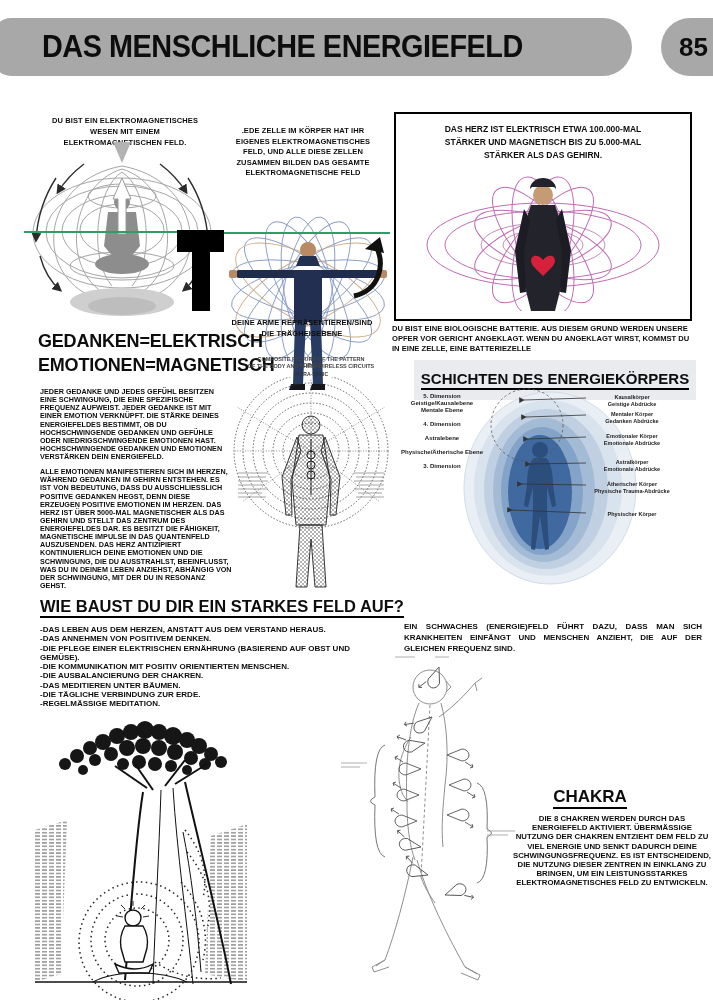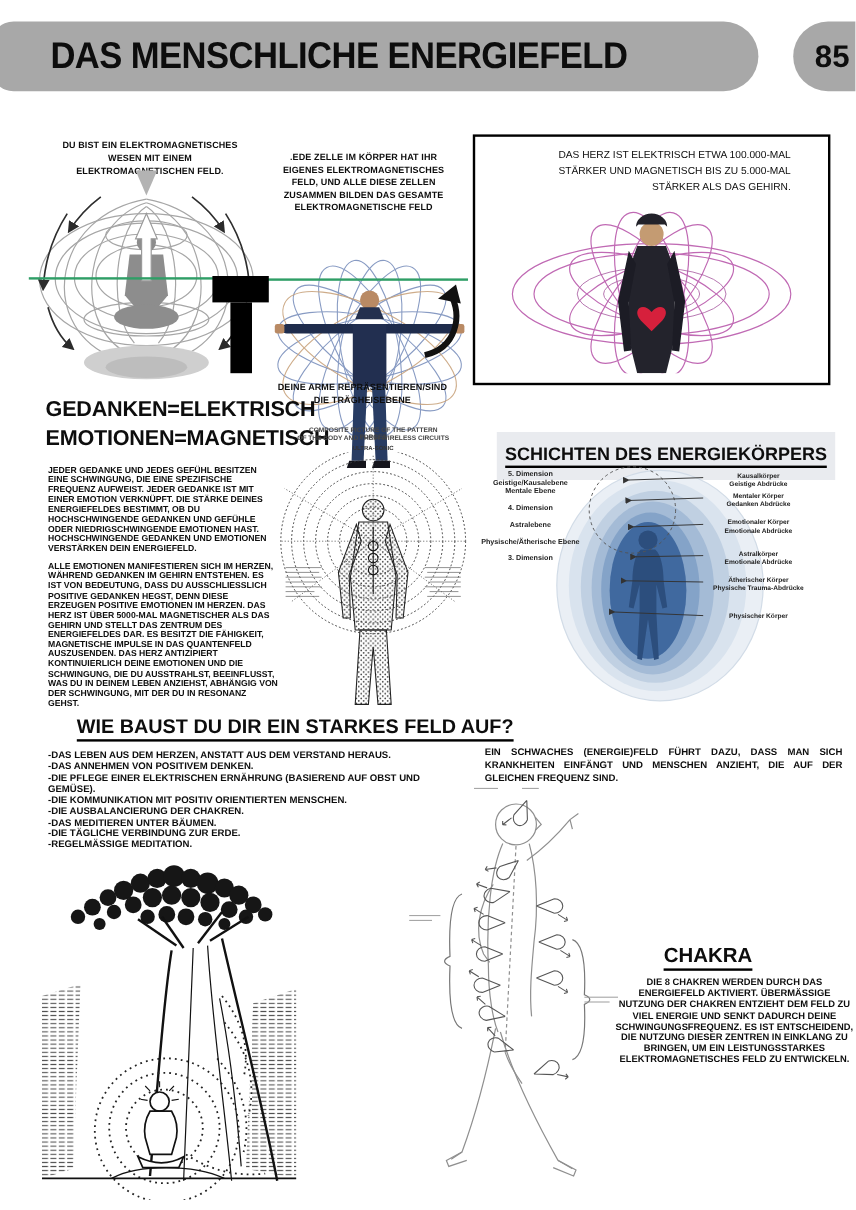--- a/index.html
+++ b/index.html
@@ -25,21 +25,21 @@
   .cap-arms { left:227px; top:318px; width:150px; font-size:7.5px; line-height:1.45; }
 
   .green-line { background:#2f9e66; height:2px; }
   .gl-left  { left:24px;  top:231px; width:183px; }
   .gl-right { left:212px; top:232px; width:178px; }
 
   .t-hbar { left:177px; top:230px; width:47px; height:22px; background:#000; }
   .t-vbar { left:192px; top:252px; width:18px; height:59px; background:#000; }
 
   .heart-box { left:394px; top:112px; width:298px; height:209px; border:2px solid #000; background:#fff; }
-  .heart-cap { margin:9px auto 0; width:232px; font-size:8.5px; font-weight:normal; text-align:right; line-height:1.5; }
+  .heart-cap { margin:9px auto 0; width:232px; font-size:8.5px; font-weight:bold; text-align:center; line-height:1.5; }
 
   .battery-text { left:392px; top:324px; width:302px; font-size:7.6px; font-weight:bold; line-height:1.3; }
 
   .gedanken { left:38px; top:330px; width:215px; font-size:18px; font-weight:bold; line-height:1.33; letter-spacing:-0.2px; white-space:nowrap; }
 
   .left-para { left:40px; top:388px; width:192px; font-size:7.2px; font-weight:bold; line-height:1.13; }
   .left-para .p2 { margin-top:7px; }
 
   .etch-cap1 { left:246px; top:356px; width:130px; font-size:5.5px; font-weight:bold; color:#444; text-align:center; }
   .etch-cap2 { left:246px; top:363px; width:130px; font-size:5.5px; font-weight:bold; color:#444; text-align:center; }
@@ -47,21 +47,21 @@
 
   .schichten-title-wrap { left:414px; top:360px; width:282px; height:40px; background:#e9ebef;
                           display:flex; justify-content:center; align-items:center; }
   .schichten-title { font-size:15px; font-weight:bold; border-bottom:2.5px solid #000; padding-bottom:1px; white-space:nowrap; }
 
   .sch-left-label  { position:absolute; width:84px; text-align:center; font-size:6px; font-weight:bold; color:#222; line-height:1.1; }
   .sch-right-row   { position:absolute; width:96px; text-align:center; font-size:5.5px; font-weight:bold; color:#222; line-height:1.25; }
 
   .weak-text { left:404px; top:594px; width:298px; font-size:8px; font-weight:bold; line-height:1.35; text-align:justify;margin-top:28px; }
 
-  .strong-title { left:40px; top:597px; font-size:16.5px; font-weight:bold; white-space:nowrap;margin-left:24px; }
+  .strong-title { left:40px; top:597px; font-size:16.5px; font-weight:bold; white-space:nowrap; }
   .strong-title span { border-bottom:2.5px solid #000; padding-bottom:1px; }
   .strong-list { left:40px; top:625px; width:312px; font-size:8px; font-weight:bold; line-height:1.16; }
 
   .meditation-text { left:247px; top:813px; width:160px; font-size:7.8px; font-weight:bold; line-height:1.3; }
 
   .chakra-title-wrap { left:510px; top:787px; width:160px; text-align:center; }
   .chakra-title { font-size:17px; font-weight:bold; border-bottom:2.5px solid #000; padding-bottom:1px; }
   .chakra-text { left:513px; top:814px; width:198px; font-size:7.8px; font-weight:bold; text-align:center; line-height:1.18; }
 </style>
 </head>
@@ -181,20 +181,21 @@
         <circle cx="125" cy="30" r="10" fill="#c49b72"></circle>
         <path d="M112,24 a13,11 0 0,1 26,0 l-2,-2 h-22 z" fill="#22222a"></path>
         <path d="M113,40 h24 l7,20 v58 l-7,28 h-24 l-7,-28 v-58 z" fill="#23232c"></path>
         <path d="M106,44 l-9,42 5,42 6,-1 -2,-40 6,-32 z" fill="#1c1c25"></path>
         <path d="M144,44 l9,42 -5,42 -6,-1 2,-40 -6,-32 z" fill="#1c1c25"></path>
         <path d="M125,95 c-7,-9 -17,-2 -9,7 l9,9 9,-9 c8,-9 -2,-16 -9,-7 z" fill="#d6203c"></path>
       </g>
     </svg>
   </div>
 
+  <div class="abs battery-text">DU BIST EINE BIOLOGISCHE BATTERIE. AUS DIESEM GRUND WERDEN UNSERE OPFER VOR GERICHT ANGEKLAGT. WENN DU ANGEKLAGT WIRST, KOMMST DU IN EINE ZELLE, EINE BATTERIEZELLE</div>
 
   <div class="abs gedanken">
     <div>GEDANKEN=ELEKTRISCH</div>
     <div>EMOTIONEN=MAGNETISCH</div>
   </div>
 
   <div class="abs left-para">
     <div class="p1">JEDER GEDANKE UND JEDES GEFÜHL BESITZEN EINE SCHWINGUNG, DIE EINE SPEZIFISCHE FREQUENZ AUFWEIST. JEDER GEDANKE IST MIT EINER EMOTION VERKNÜPFT. DIE STÄRKE DEINES ENERGIEFELDES BESTIMMT, OB DU HOCHSCHWINGENDE GEDANKEN UND GEFÜHLE ODER NIEDRIGSCHWINGENDE EMOTIONEN HAST. HOCHSCHWINGENDE GEDANKEN UND EMOTIONEN VERSTÄRKEN DEIN ENERGIEFELD.</div>
     <div class="p2">ALLE EMOTIONEN MANIFESTIEREN SICH IM HERZEN, WÄHREND GEDANKEN IM GEHIRN ENTSTEHEN. ES IST VON BEDEUTUNG, DASS DU AUSSCHLIESSLICH POSITIVE GEDANKEN HEGST, DENN DIESE ERZEUGEN POSITIVE EMOTIONEN IM HERZEN. DAS HERZ IST ÜBER 5000-MAL MAGNETISCHER ALS DAS GEHIRN UND STELLT DAS ZENTRUM DES ENERGIEFELDES DAR. ES BESITZT DIE FÄHIGKEIT, MAGNETISCHE IMPULSE IN DAS QUANTENFELD AUSZUSENDEN. DAS HERZ ANTIZIPIERT KONTINUIERLICH DEINE EMOTIONEN UND DIE SCHWINGUNG, DIE DU AUSSTRAHLST, BEEINFLUSST, WAS DU IN DEINEM LEBEN ANZIEHST, ABHÄNGIG VON DER SCHWINGUNG, MIT DER DU IN RESONANZ GEHST.</div>
   </div>

